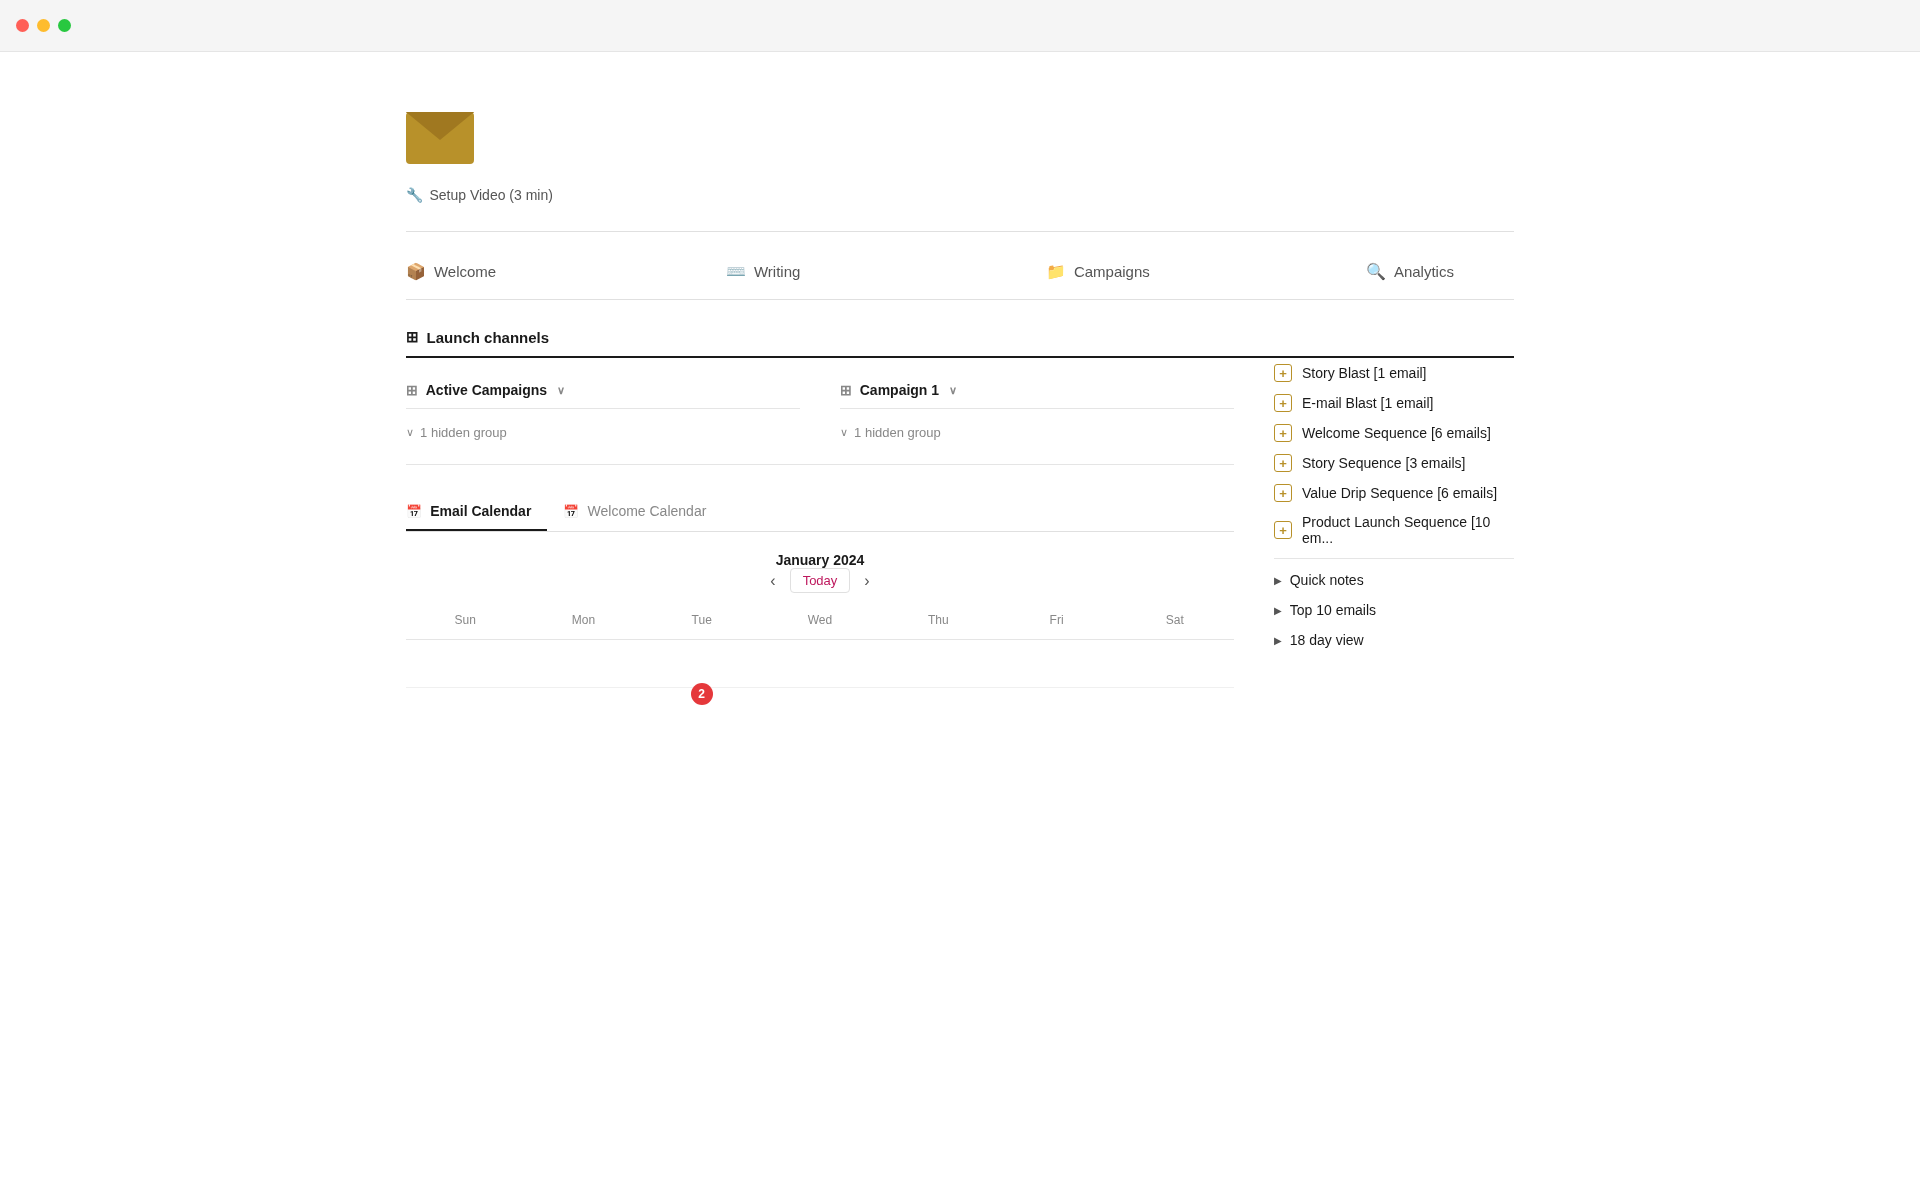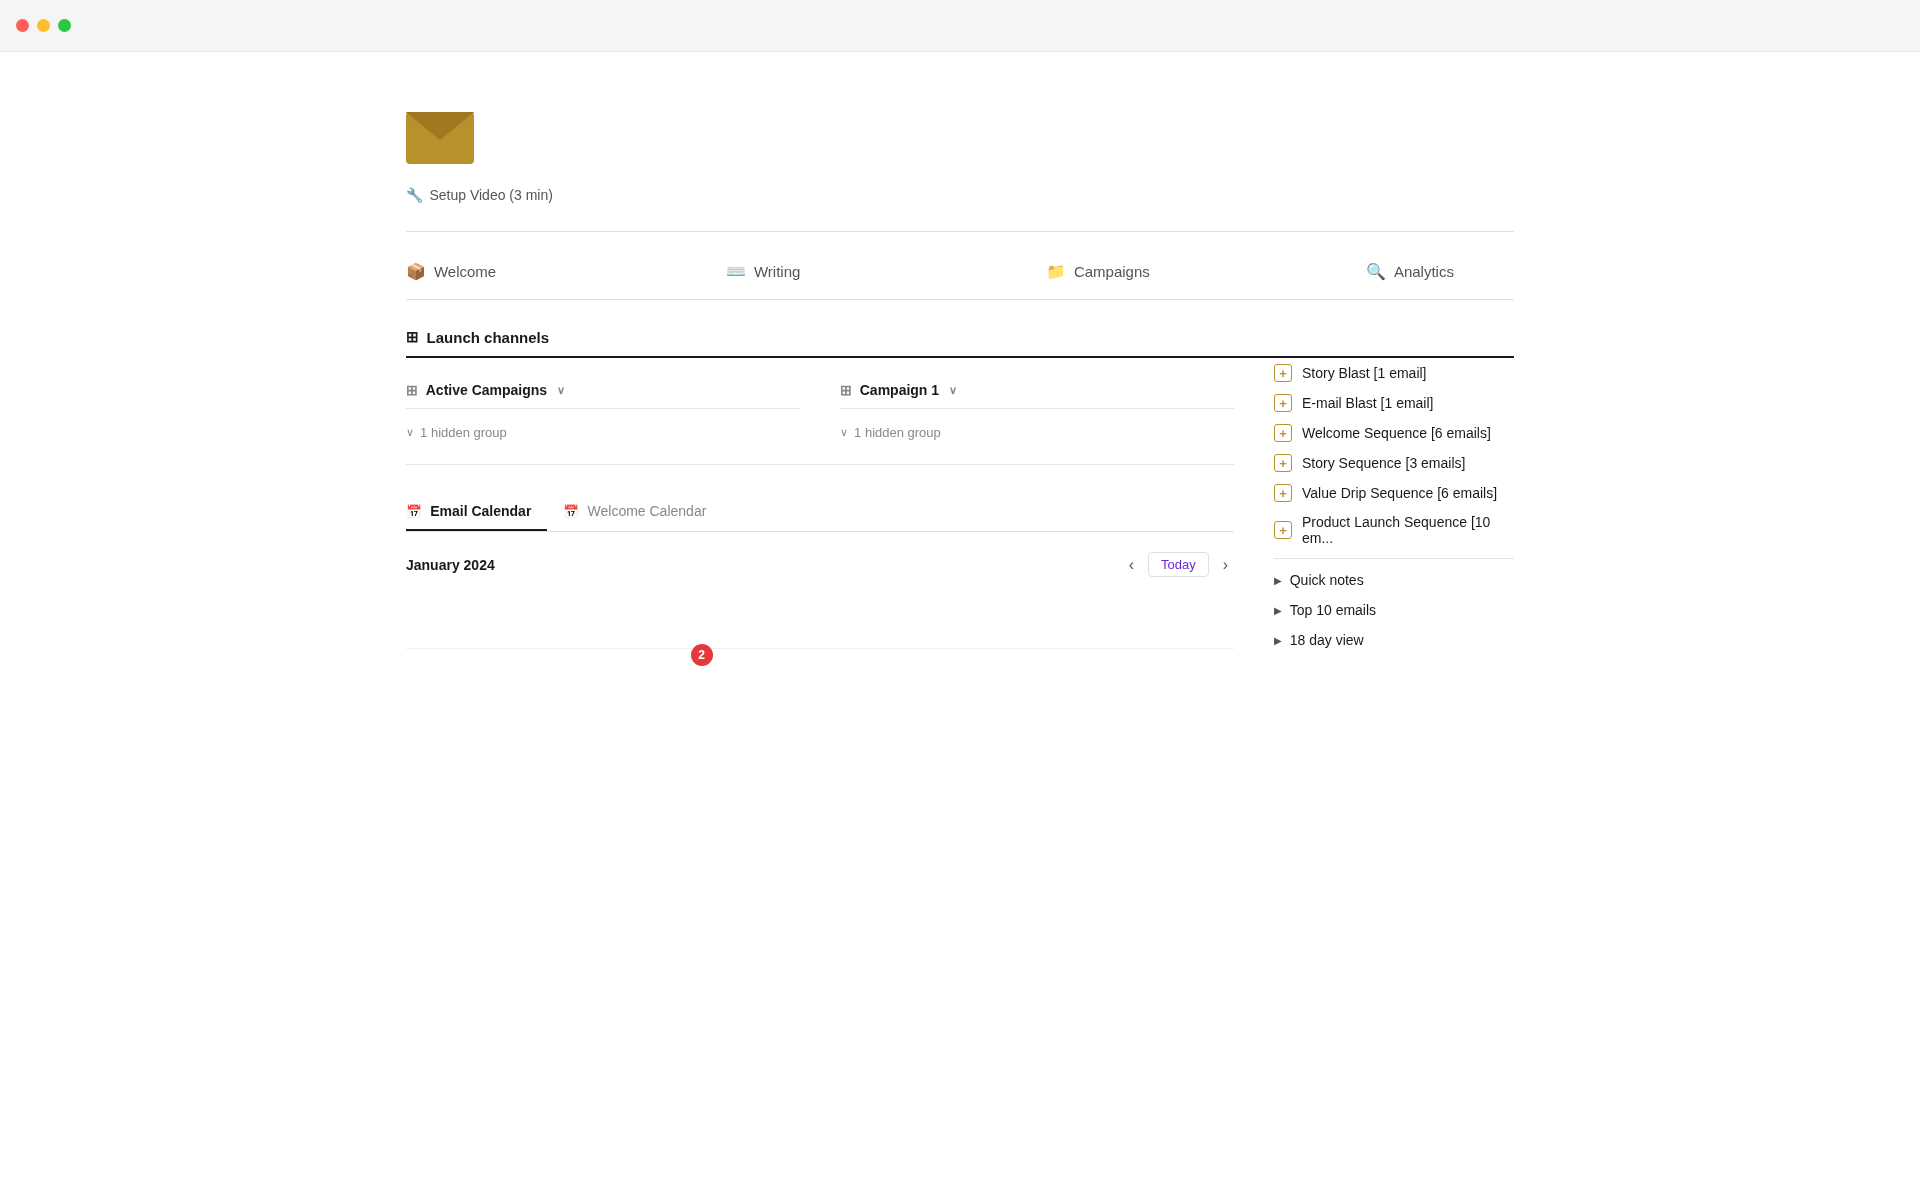--- a/index.html
+++ b/index.html
@@ -197,22 +197,23 @@
     }
     .cal-tab.active {
       color: #1a1a1a;
       font-weight: 600;
       border-bottom: 2px solid #1a1a1a;
     }
 
     .calendar-header {
       display: flex;
       align-items: center;
-      justify-content: space-between;
-      margin-bottom: 24px;
+      justify-content: flex-end;
+      margin-bottom: 16px;
+      flex-direction: column;
     }
     .calendar-month {
       font-size: 14px;
       font-weight: 600;
     }
     .calendar-nav {
       display: flex;
       align-items: center;
       gap: 8px;
     }
@@ -224,21 +225,21 @@
       font-size: 16px;
       padding: 2px 6px;
     }
     .today-btn {
       background: none;
       border: 1px solid #e0e0e0;
       border-radius: 4px;
       padding: 4px 12px;
       font-size: 13px;
       cursor: pointer;
-      color: #6d28d9;
+      color: #be185d;
     }
 
     .calendar-grid-header {
       display: grid;
       grid-template-columns: repeat(7, 1fr);
       text-align: center;
       font-size: 12px;
       color: #888;
       padding-bottom: 8px;
       border-bottom: 1px solid #e5e5e5;
@@ -363,20 +364,29 @@
 
         <div class="calendar-header">
           <span class="calendar-month">January 2024</span>
           <div class="calendar-nav">
             <button class="cal-nav-btn">‹</button>
             <button class="today-btn">Today</button>
             <button class="cal-nav-btn">›</button>
           </div>
         </div>
 
+        <div class="calendar-grid-header">
+          <div>Sun</div>
+          <div>Mon</div>
+          <div>Tue</div>
+          <div>Wed</div>
+          <div>Thu</div>
+          <div>Fri</div>
+          <div>Sat</div>
+        </div>
 
         <div class="calendar-row" style="height:48px; position:relative;">
           <div></div>
           <div></div>
           <div style="position:relative; text-align:center; padding-top:4px;">
             <div style="position:relative; display:inline-block;">
               <div style="width:22px; height:22px; background:#e5383b; border-radius:50%; display:inline-flex; align-items:center; justify-content:center; color:white; font-size:12px; font-weight:600; position:absolute; top:26px; left:50%; transform:translateX(-50%);">2</div>
             </div>
           </div>
           <div></div>

